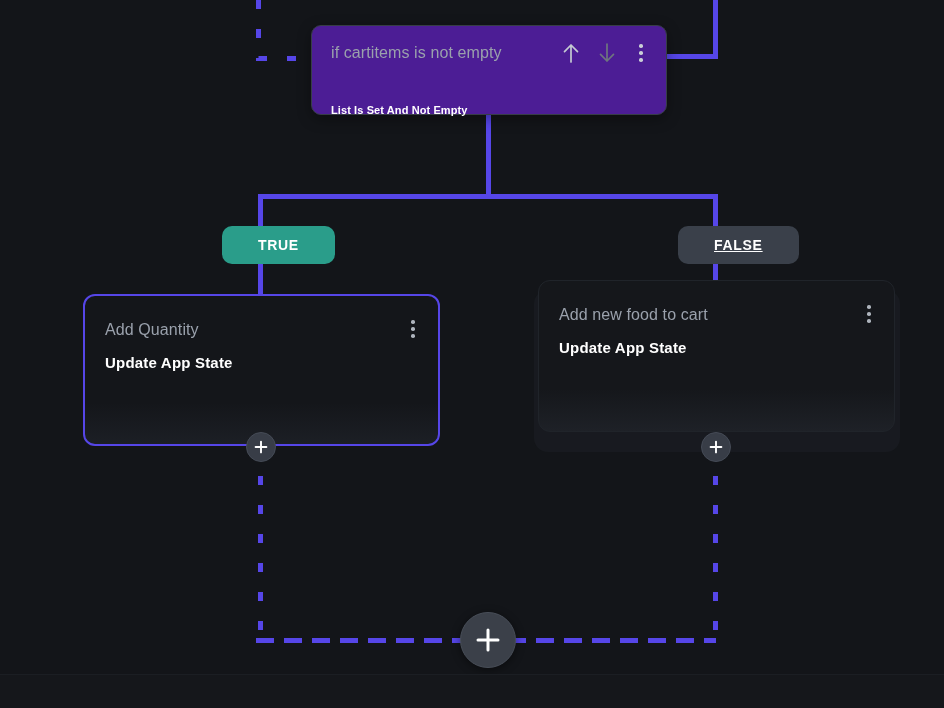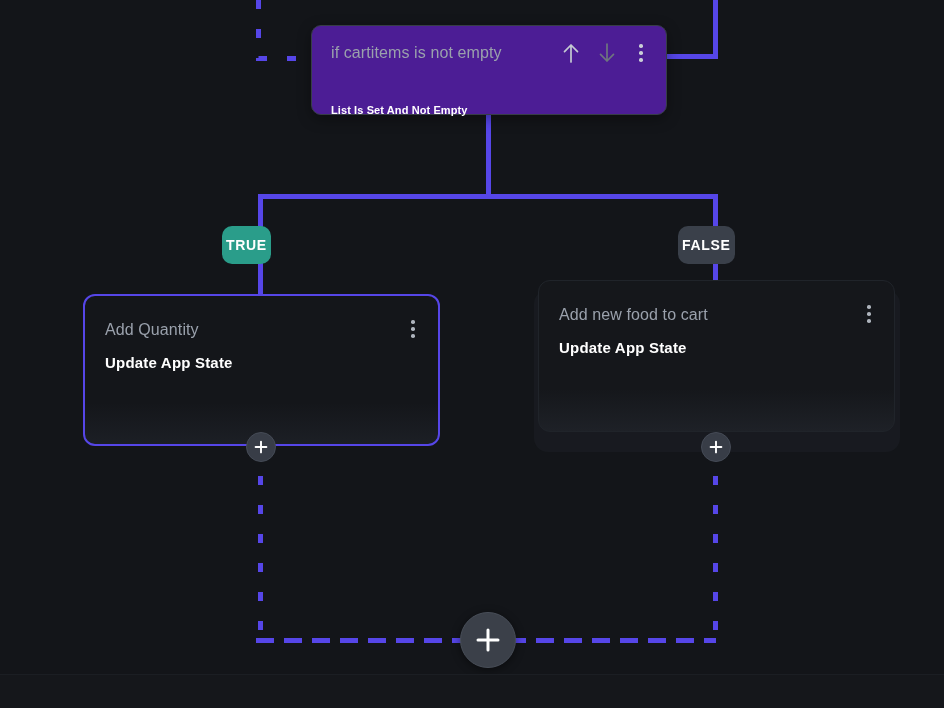--- a/index.html
+++ b/index.html
@@ -112,40 +112,41 @@
     height: 3.5px;
     border-radius: 50%;
     background: #C9CED6;
   }
   .kebab.dim i { background: #AEB4BD; }
 
   
   .badge {
     position: absolute;
     height: 38px;
-    padding: 0 4px;
+    padding: 0 36px;
     border-radius: 10px;
     display: flex;
     align-items: center;
     justify-content: center;
     font-size: 14px;
     font-weight: bold;
     letter-spacing: 0.7px;
     color: #FFFFFF;
     box-sizing: border-box;
   }
   .badge-true {
     left: 222px;
     top: 226px;
     background: #2A9D8A;
   }
   .badge-false {
     left: 678px;
     top: 226px;
     background: #3A404A;
+    text-decoration: underline;
   }
 
   
   .node {
     position: absolute;
     width: 357px;
     height: 152px;
     border-radius: 12px;
     box-sizing: border-box;
     background: linear-gradient(180deg, #15171B 0%, #15171B 72%, #1D2026 100%);

